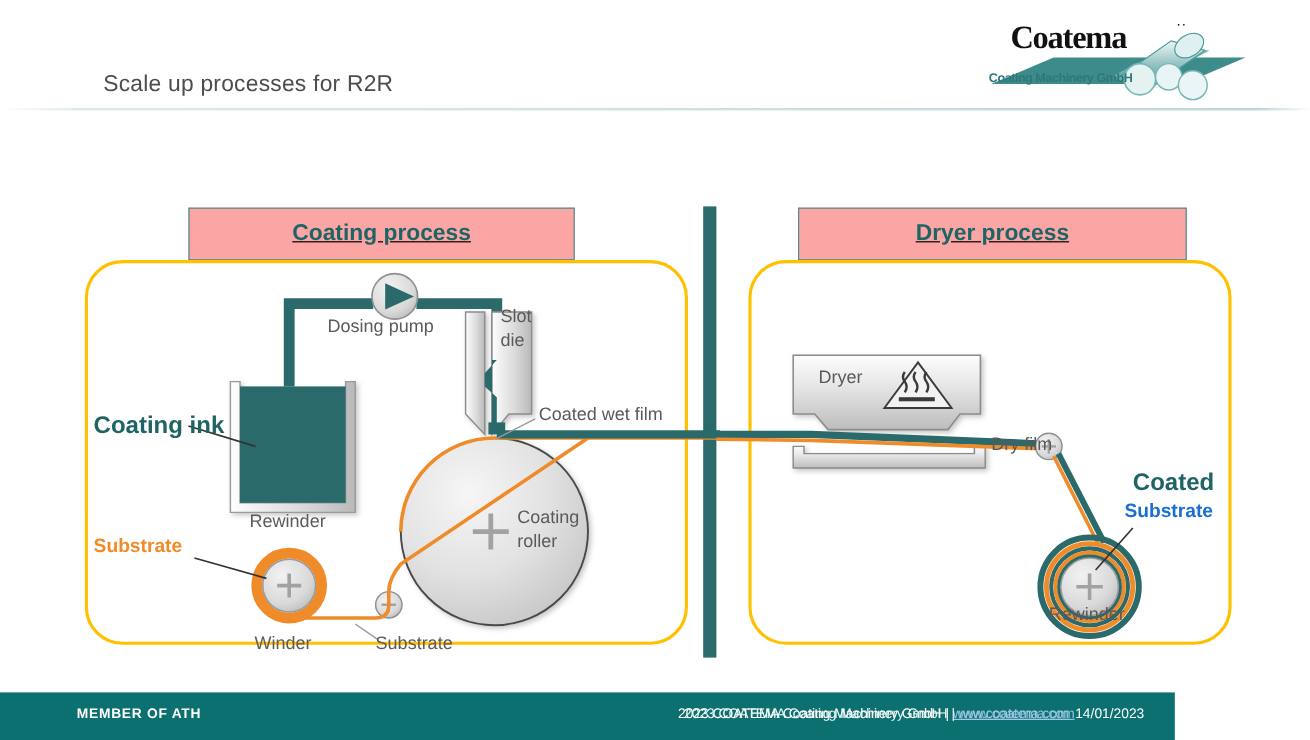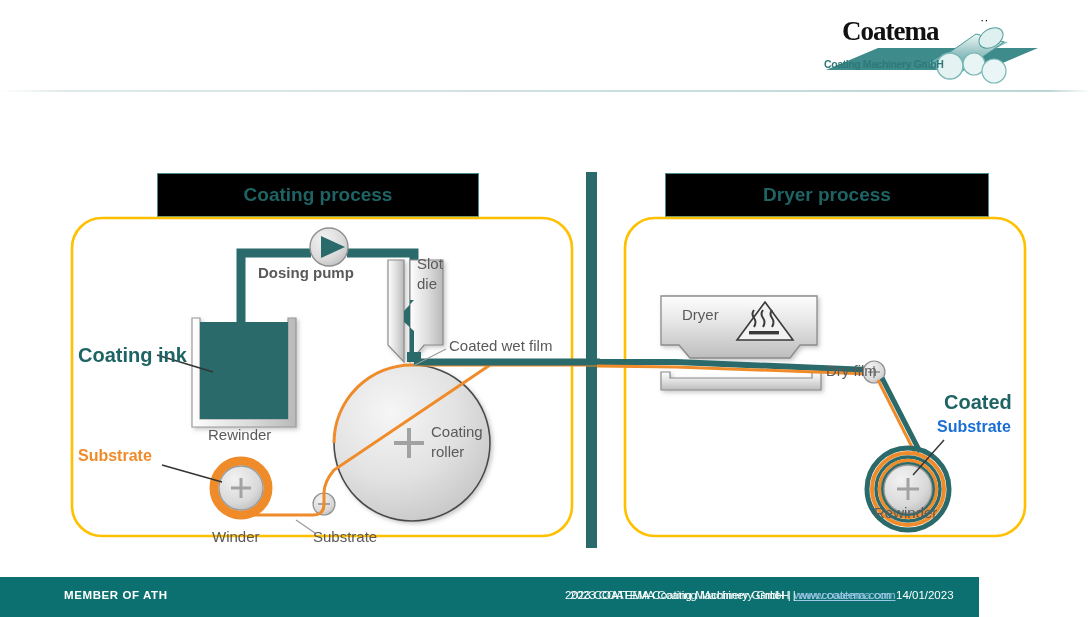--- a/index.html
+++ b/index.html
@@ -48,22 +48,22 @@
     position:absolute;left:896px;top:12px;
     font-size:11.5px;color:#ffffff;
   }
   .footer-page{
     position:absolute;left:1053px;top:12px;
     font-size:11.5px;font-weight:bold;color:#ffffff;
   }
 
   
   .proc-box{
-    position:absolute;background:#000000;border:1px solid #4d8c8c;
-    display:flex;align-items:center;justify-content:center;
+    position:absolute;background:#fca5a5;border:1px solid #4d8c8c;
+    display:flex;align-items:center;justify-content:center;text-decoration:underline;
   }
   .proc-box span{
     font-size:19px;font-weight:bold;color:#1f6464;
   }
   #coating-box{left:157px;top:173px;width:320px;height:42px;}
   #drying-box{left:665px;top:173px;width:322px;height:42px;}
 
   
   .lab{position:absolute;color:#5a5a5a;font-size:15px;white-space:nowrap;
        font-family:"Liberation Sans", sans-serif;}
@@ -100,20 +100,21 @@
       <circle cx="166" cy="56" r="11" fill="#e9f4f4" stroke="#79b6b6" stroke-width="1.2"></circle>
       <circle cx="186" cy="63" r="12" fill="#eaf5f5" stroke="#79b6b6" stroke-width="1.2"></circle>
 
       <text x="34" y="32" font-family="'Liberation Serif',serif" font-weight="bold" font-size="27" fill="#111111" letter-spacing="-1">Coatema</text>
       <text x="172" y="16" font-size="13" fill="#111">··</text>
 
       <text x="16" y="60" font-family="'Liberation Sans',sans-serif" font-weight="bold" font-size="10.5" fill="#2e7878" letter-spacing="-.4">Coating Machinery GmbH</text>
     </svg>
   </div>
 
+  <div class="subtitle">Scale up processes for R2R</div>
   <div class="head-rule"></div>
 
   <div class="proc-box" id="coating-box">
     <span>Coating process</span>
   </div>
   <div class="proc-box" id="drying-box">
     <span>Dryer process</span>
   </div>
 
   <svg class="canvas" viewBox="0 0 1092 617">
@@ -249,21 +250,21 @@
       <circle cx="908" cy="489" r="24" fill="url(#hubG)" stroke="#9a9a9a" stroke-width="1.3"></circle>
       <g stroke="#a2a2a2" stroke-width="3">
         <line x1="897" y1="489" x2="919" y2="489"></line>
         <line x1="908" y1="478" x2="908" y2="500"></line>
       </g>
     </g>
 
     <line x1="944" y1="440" x2="913" y2="475" stroke="#333" stroke-width="1.4"></line>
   </svg>
 
-  <div class="lab" style="left:258px;top:264px;font-weight:bold;">Dosing pump</div>
+  <div class="lab" style="left:273px;top:264px;">Dosing pump</div>
   <div class="lab" style="left:417px;top:255px;">Slot</div>
   <div class="lab" style="left:417px;top:275px;">die</div>
   <div class="lab" style="left:449px;top:337px;">Coated wet film</div>
   <div class="lab-bold-teal" style="left:78px;top:344px;">Coating ink</div>
   <div class="lab" style="left:208px;top:426px;">Rewinder</div>
   <div class="lab-bold-orange" style="left:78px;top:447px;">Substrate</div>
   <div class="lab" style="left:212px;top:528px;">Winder</div>
   <div class="lab" style="left:313px;top:528px;">Substrate</div>
   <div class="lab" style="left:431px;top:423px;">Coating</div>
   <div class="lab" style="left:431px;top:443px;">roller</div>

